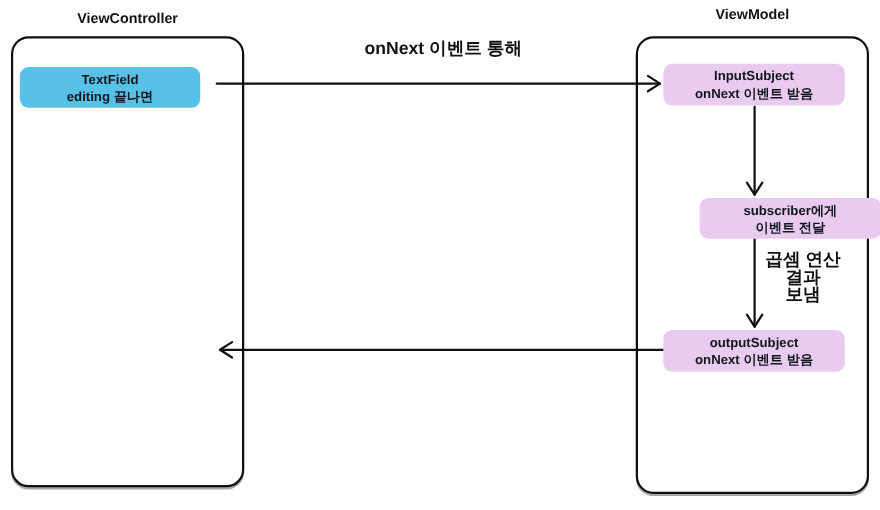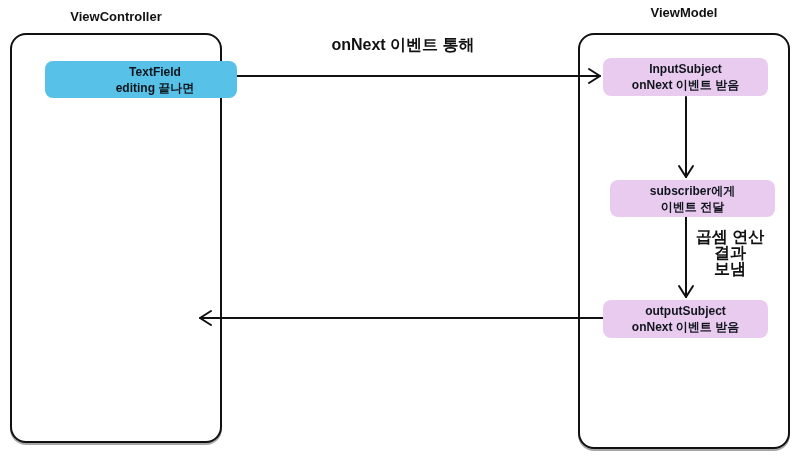--- a/index.html
+++ b/index.html
@@ -56,30 +56,30 @@
       <path d="M686,217 L686,297"></path>
       <path d="M679,286 L686,297 L693,286"></path>
     </g>
 
     <g>
       <path d="M603,318 L200,318"></path>
       <path d="M211,311 L200,318 L211,325"></path>
     </g>
   </svg>
 
-  <div class="node blue" style="left:45px;top:61px;width:164px;height:37px;padding-left:28px;">
+  <div class="node blue" style="left:18px;top:61px;width:164px;height:37px;">
     <div>TextField</div>
     <div>editing 끝나면</div>
   </div>
 
   <div class="node purple" style="left:603px;top:58px;width:165px;height:38px;">
     <div>InputSubject</div>
     <div>onNext 이벤트 받음</div>
   </div>
-  <div class="node purple" style="left:610px;top:180px;width:165px;height:37px;">
+  <div class="node purple" style="left:636px;top:180px;width:165px;height:37px;">
     <div>subscriber에게</div>
     <div>이벤트 전달</div>
   </div>
   <div class="node purple" style="left:603px;top:300px;width:165px;height:38px;">
     <div>outputSubject</div>
     <div>onNext 이벤트 받음</div>
   </div>
 
   <div class="edge-label" style="left:303px;top:37px;width:200px;">
     <div>onNext 이벤트 통해</div>

